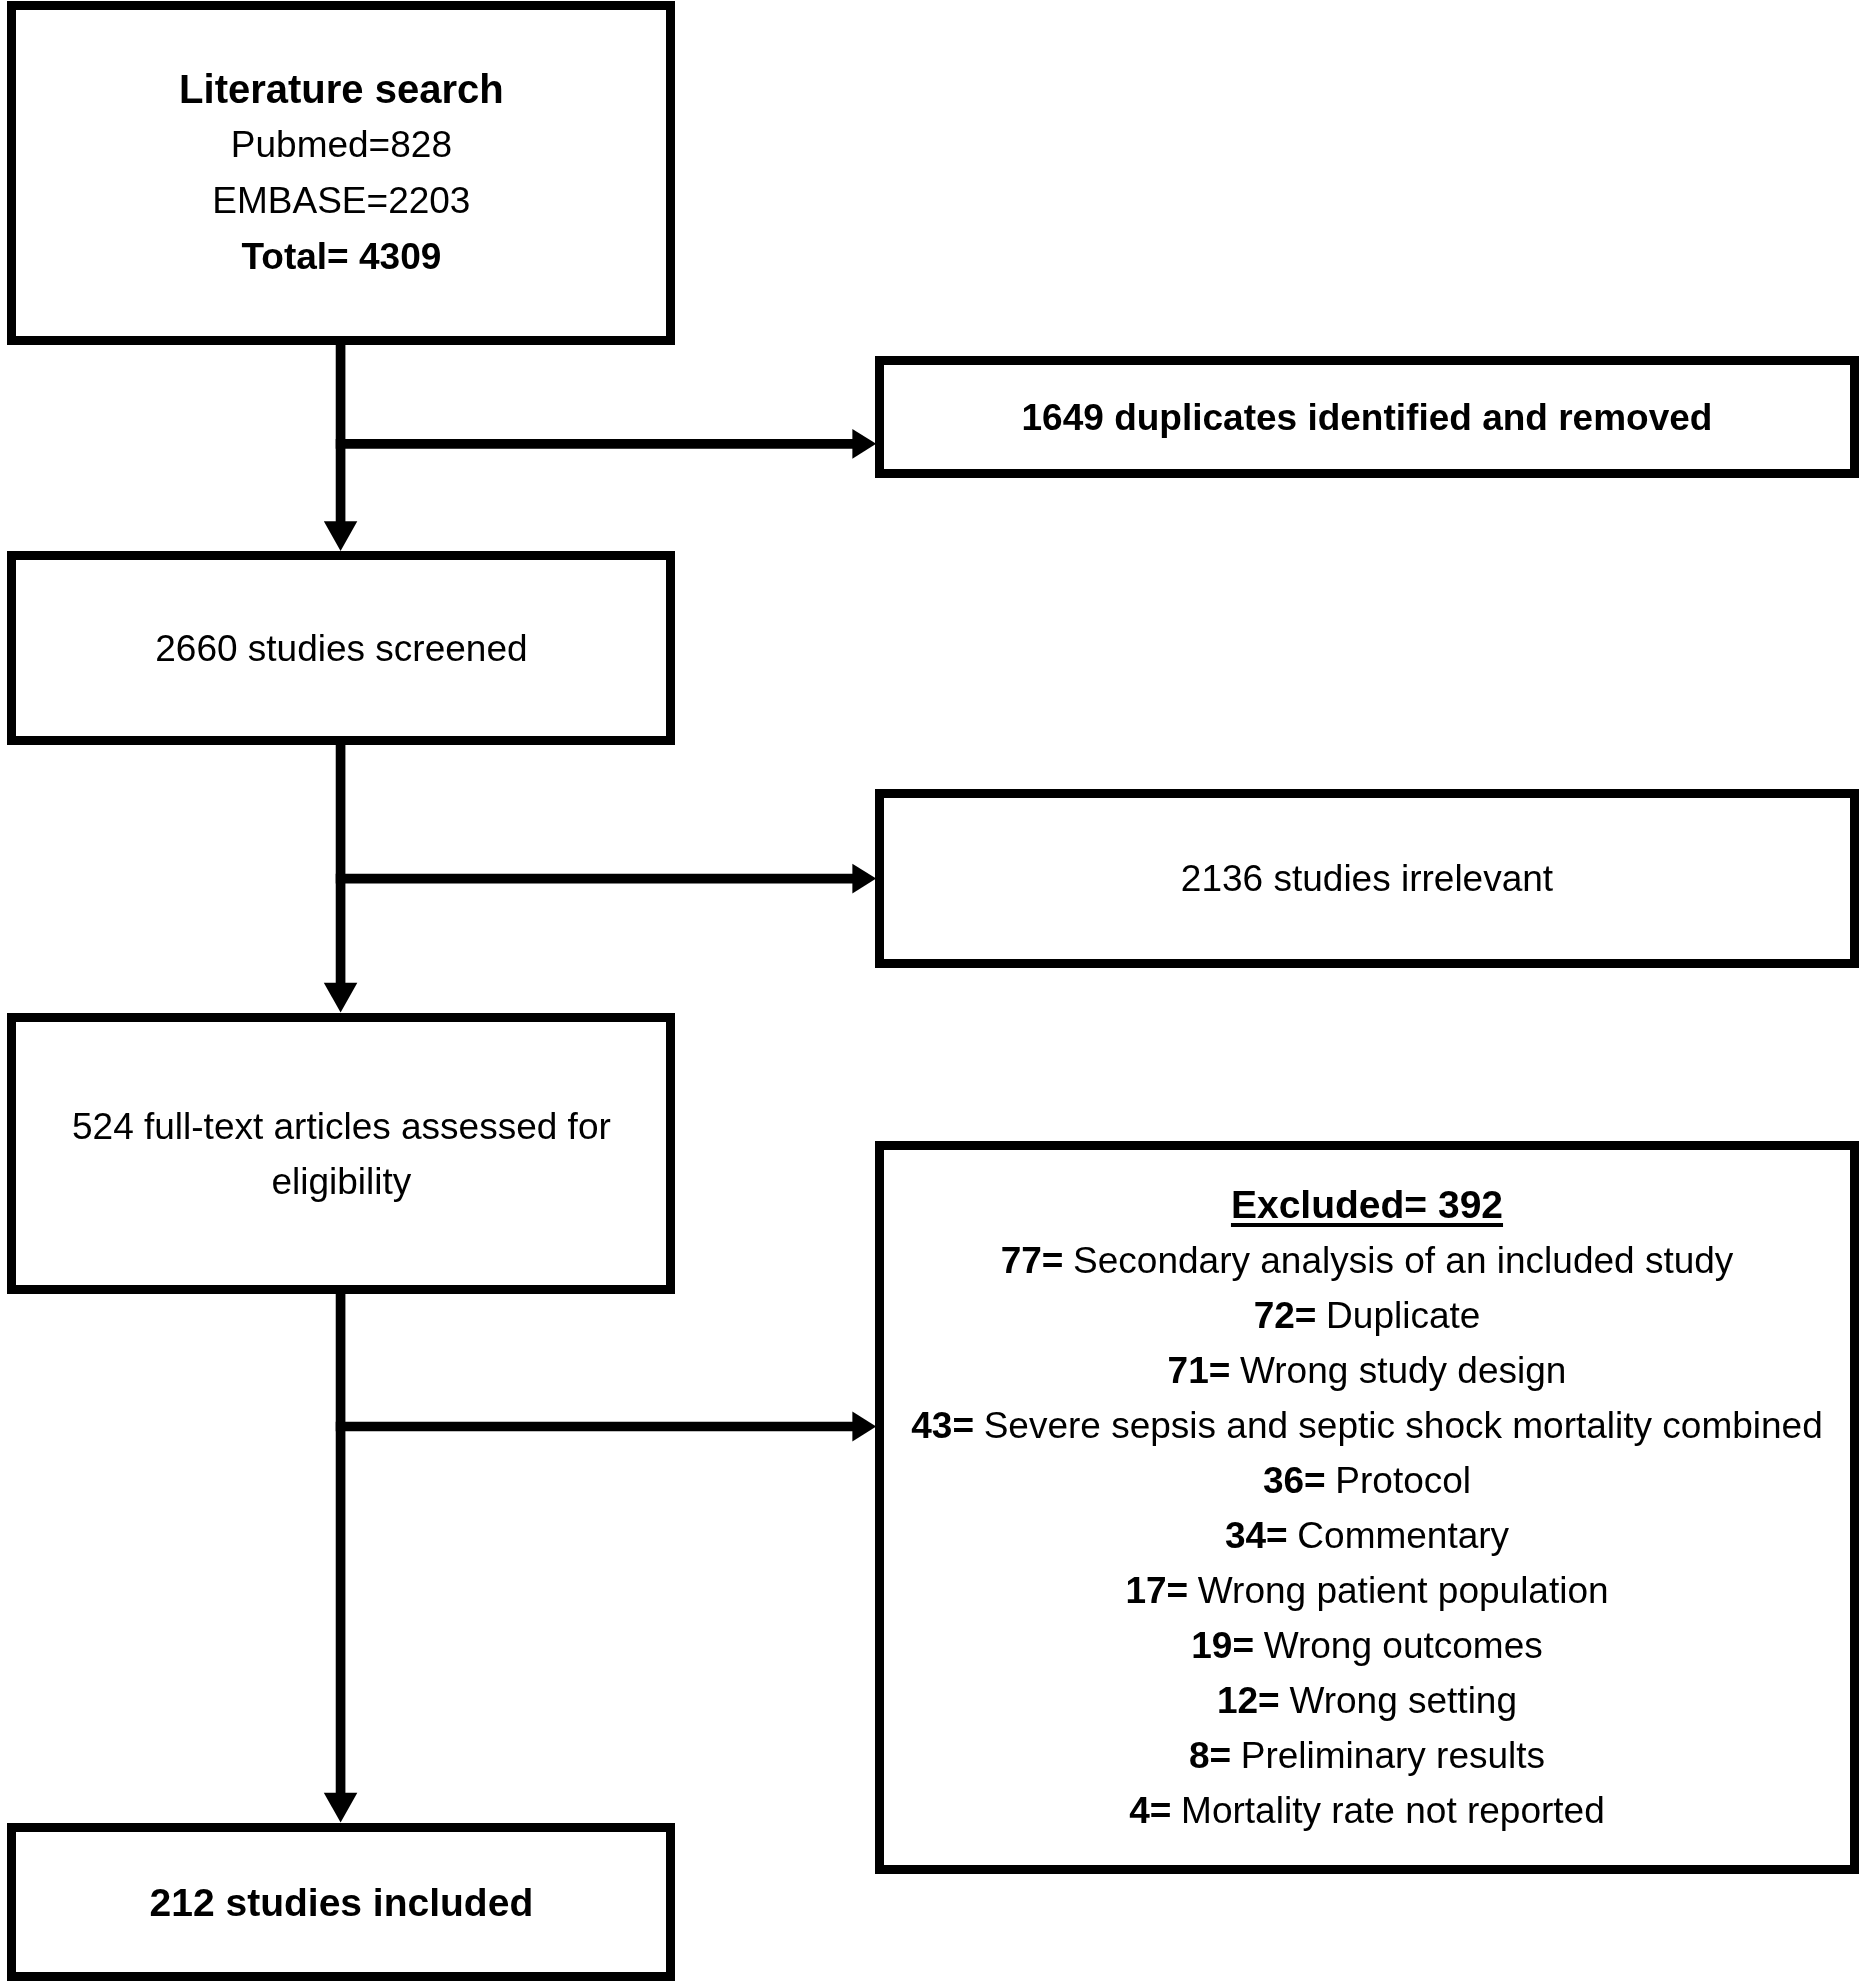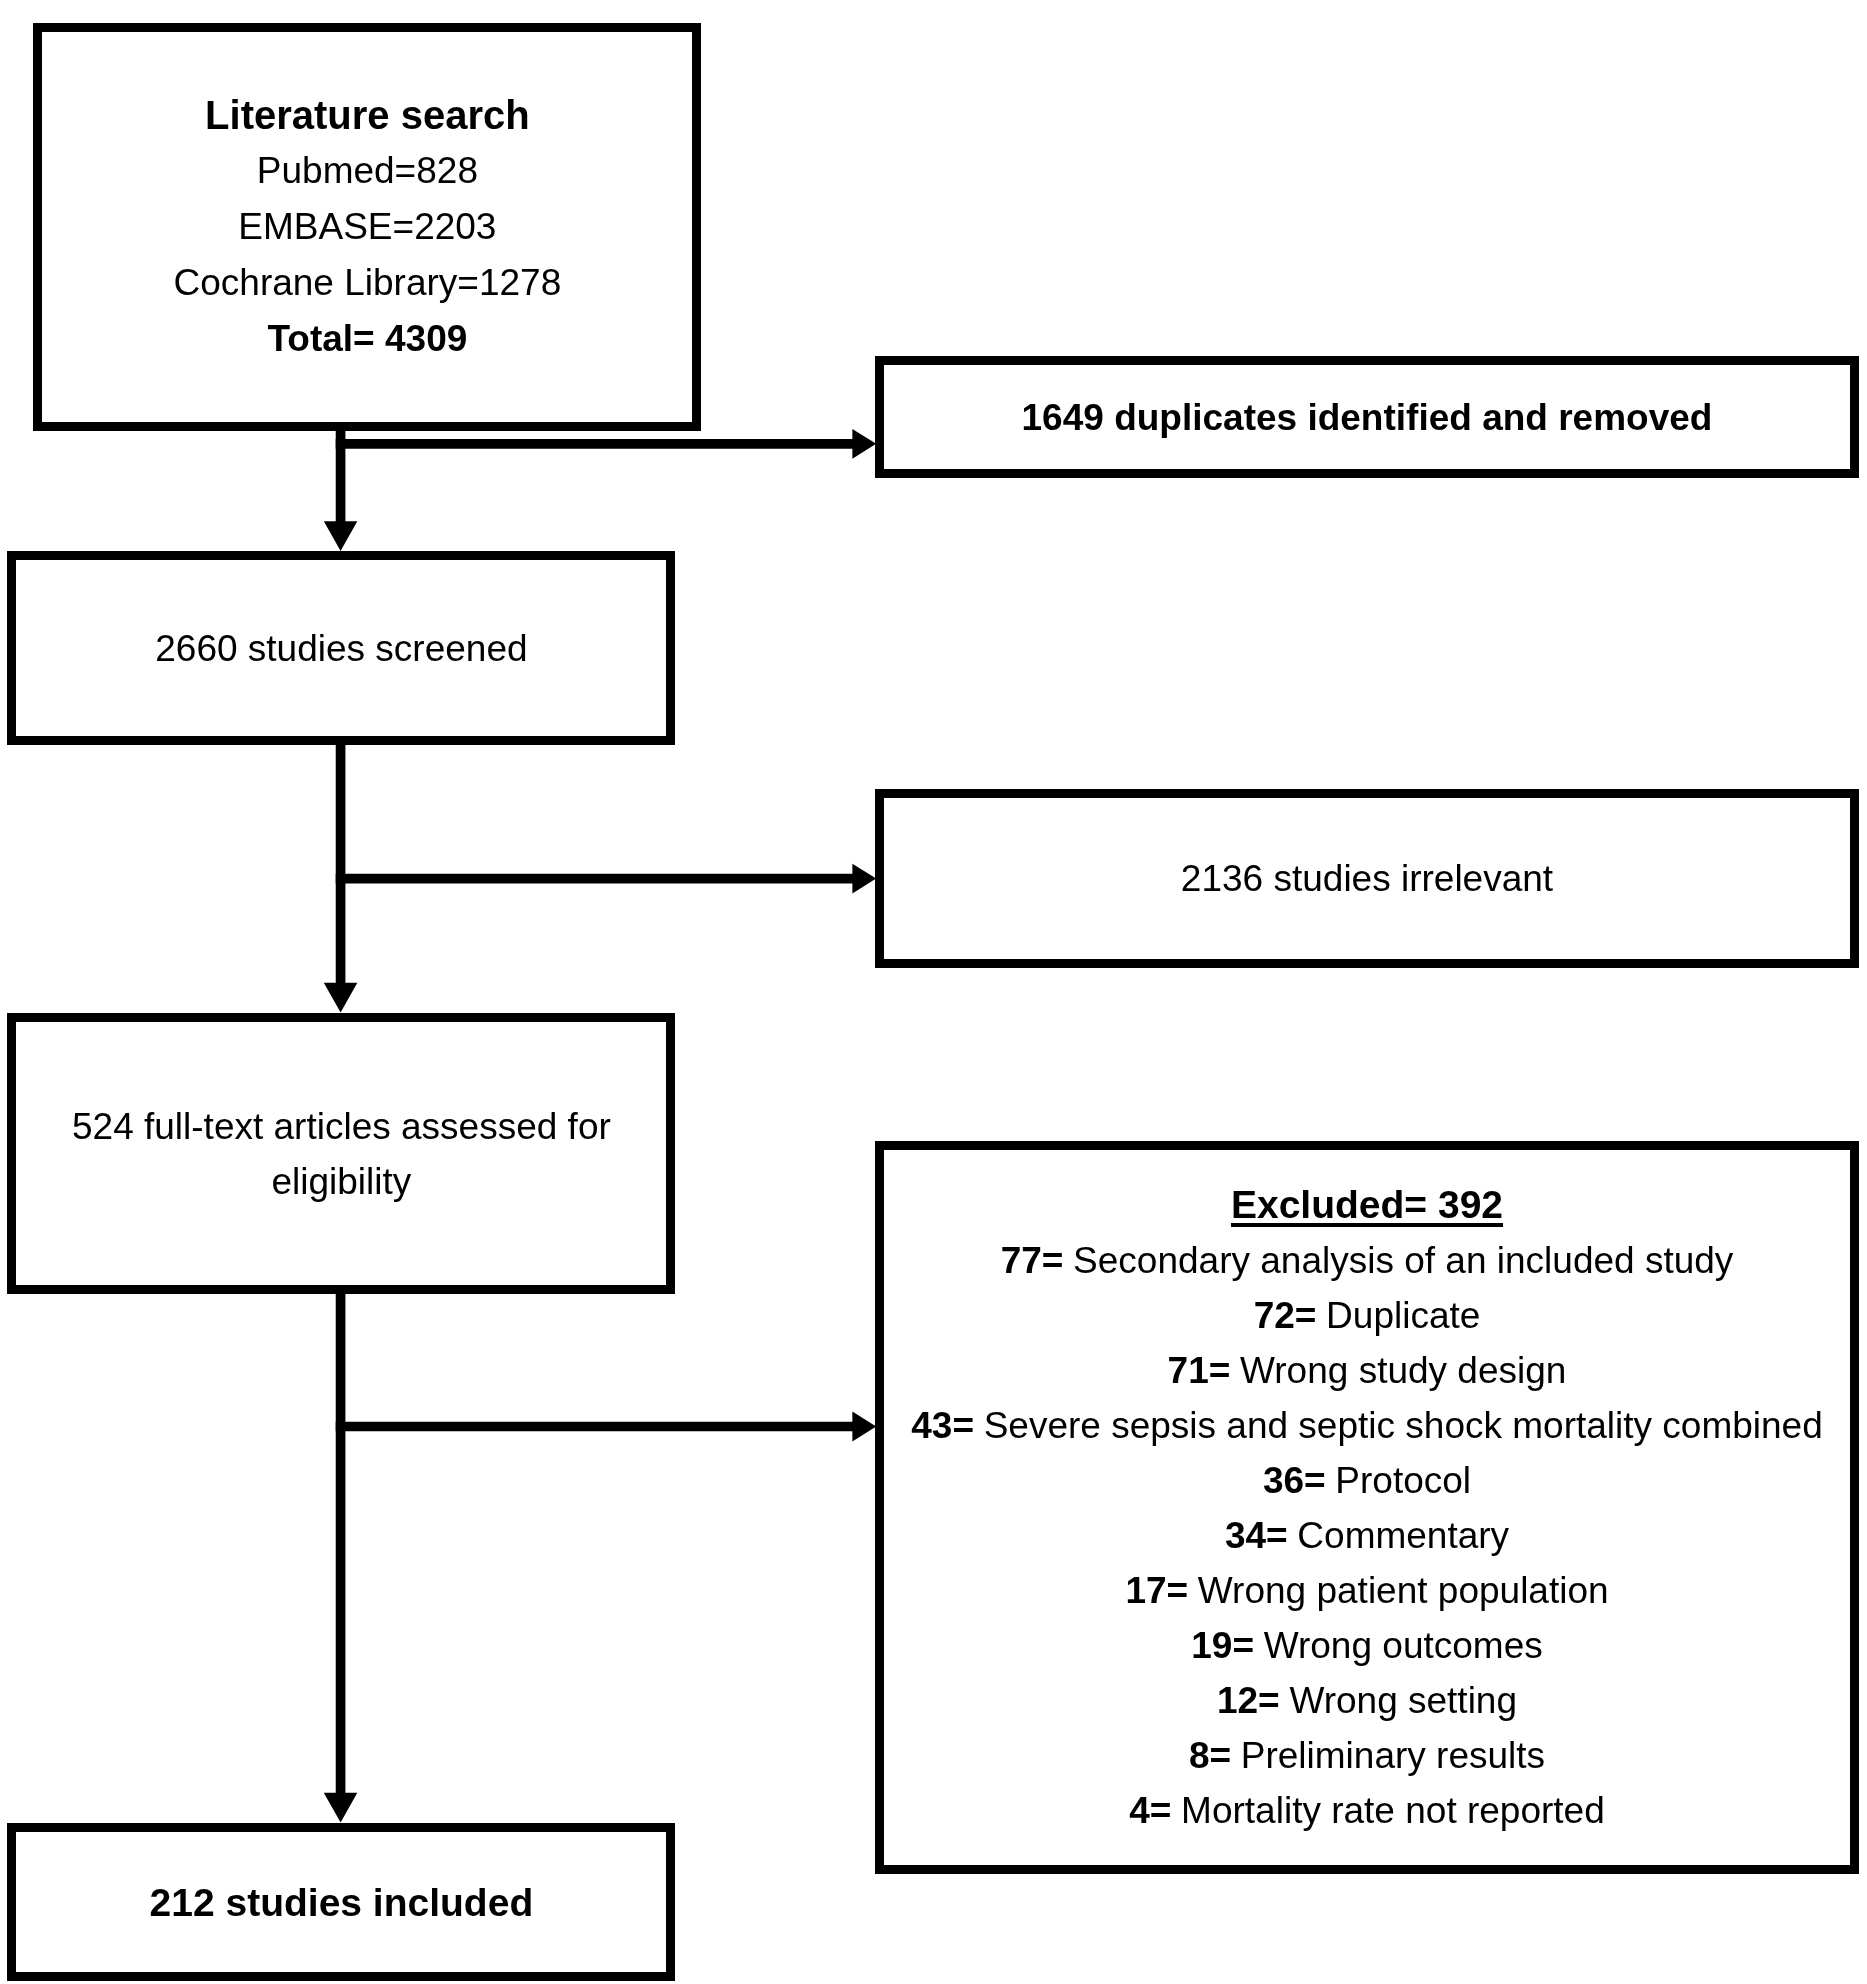--- a/index.html
+++ b/index.html
@@ -41,21 +41,21 @@
     line-height: 55px;
     color: var(--line);
   }
   .bold { font-weight: bold; }
   .underline {
     text-decoration: underline;
     text-decoration-thickness: 3.7px;
     text-underline-offset: 5.2px;
   }
   
-  #box-literature { left: 7.4px;  top: 23px;   width: 668px;  height: 408px; line-height: 56px; margin-left: 26px; }
+  #box-literature { left: 7.4px;  top: 1px;   width: 668px;  height: 344px; line-height: 56px; }
   #box-screened   { left: 7.4px;  top: 551px;  width: 668px;  height: 194px; padding: 0 14px; }
   #box-fulltext   { left: 7.4px;  top: 1013px; width: 668px;  height: 281px; padding: 0 13.4px; }
   #box-included   { left: 7.4px;  top: 1823px; width: 668px;  height: 158px; padding: 0 13.4px; font-size: 39px; font-weight: bold; }
   
   #box-duplicates { left: 875px; top: 356px;  width: 984px; height: 122px; padding: 0 10px; font-weight: bold; }
   #box-irrelevant { left: 875px; top: 789px; width: 984px; height: 179px; padding: 0 22.3px; }
   #box-excluded   { left: 875px; top: 1141px; width: 984px; height: 733px; padding: 0 22.3px; }
   #box-literature .box1-title { font-size: 40px; }
   #box-excluded .excl-title { font-size: 39px; margin-bottom: 1.5px; }
   .reason-count { font-weight: bold; margin-right: 9.7px; }
@@ -80,21 +80,20 @@
     <polygon points="435,2408 480,2408 457.5,2448"></polygon>
     <polygon points="1145,576 1145,616 1177,596"></polygon>
     <polygon points="1145,1160 1145,1200 1177,1180"></polygon>
     <polygon points="1145,1896 1145,1936 1177,1916"></polygon>
   </svg>
 
   <div class="box" id="box-literature">
     <div class="bold box1-title">Literature search</div>
     <div>Pubmed=828</div>
     <div>EMBASE=2203</div>
-    <div>Cochrane Library=1278</div>
     <div class="bold">Total= 4309</div>
   </div>
 
   <div class="box" id="box-duplicates">
     <div>1649 duplicates identified and removed</div>
   </div>
 
   <div class="box" id="box-screened">
     <div>2660 studies screened</div>
   </div>

